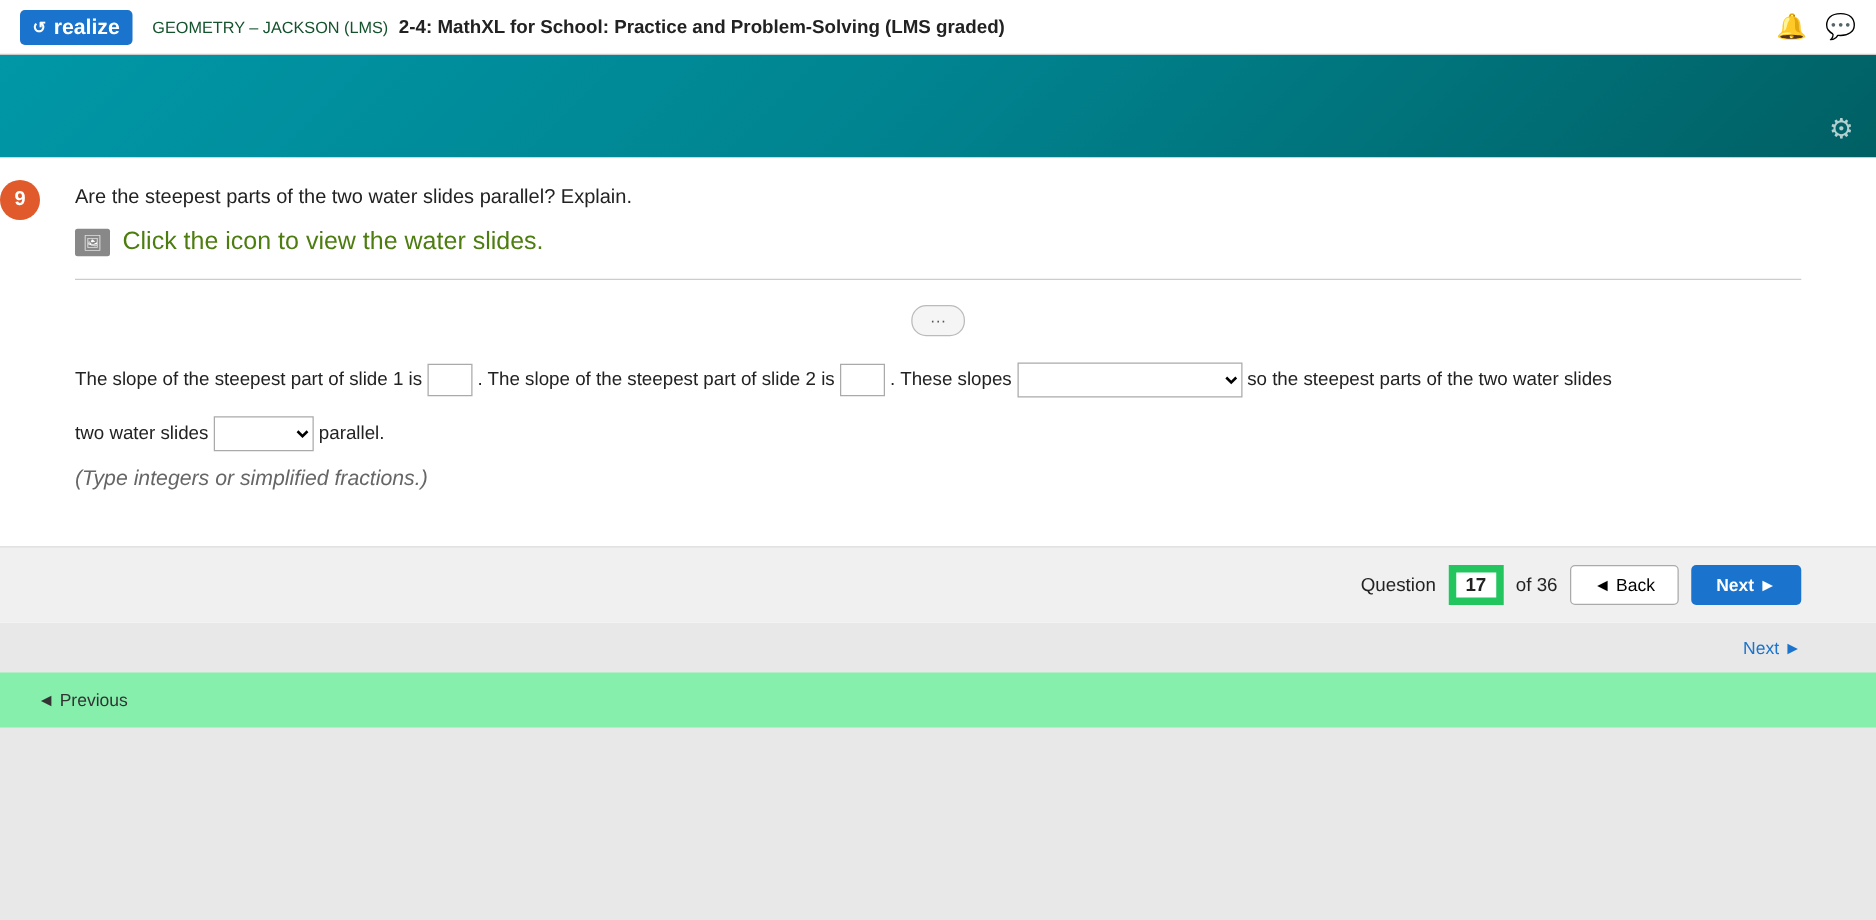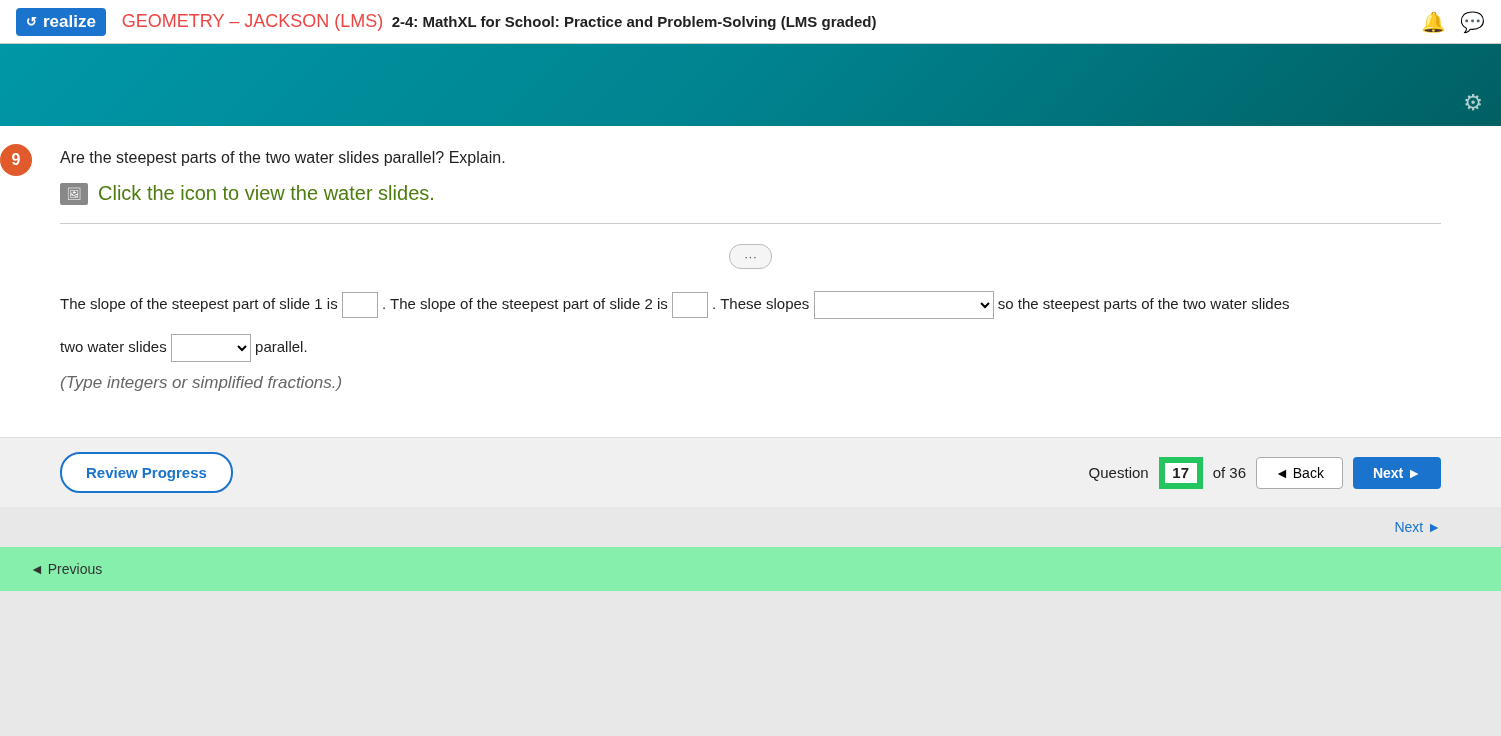--- a/index.html
+++ b/index.html
@@ -320,21 +320,21 @@
   </style>
 </head>
 <body>
 
 <div class="header">
   <div class="realize-logo">
     <span class="refresh-icon">↺</span>
     <span>realize</span>
   </div>
   <div>
-    <span style="font-size:18px;color:#ef4444;margin-right:4px;">GEOMETRY – JACKSON (LMS)</span>
+    <span style="font-size:13px;color:#14532d;margin-right:4px;">GEOMETRY – JACKSON (LMS)</span>
     <span style="font-size:15px;font-weight:bold;color:#222;">2-4: MathXL for School: Practice and Problem-Solving (LMS graded)</span>
   </div>
   <div class="header-icons">
     <span style="font-size:20px;cursor:pointer;">🔔</span>
     <span style="font-size:20px;cursor:pointer;">💬</span>
   </div>
 </div>
 
 <div class="teal-banner">
   <span class="settings-icon">⚙</span>
@@ -382,21 +382,20 @@
         <option value="are not">are not</option>
       </select>
       <span>parallel.</span>
     </div>
 
     <div class="hint-text">(Type integers or simplified fractions.)</div>
   </div>
 
 
   <div class="nav-row">
-    <button class="review-progress-btn">Review Progress</button>
     <div class="question-nav">
       <span>Question</span>
       <div class="question-num-box">17</div>
       <span>of 36</span>
       <button class="back-btn">◄ Back</button>
       <button class="next-btn">Next ►</button>
     </div>
   </div>
 </div>
 

